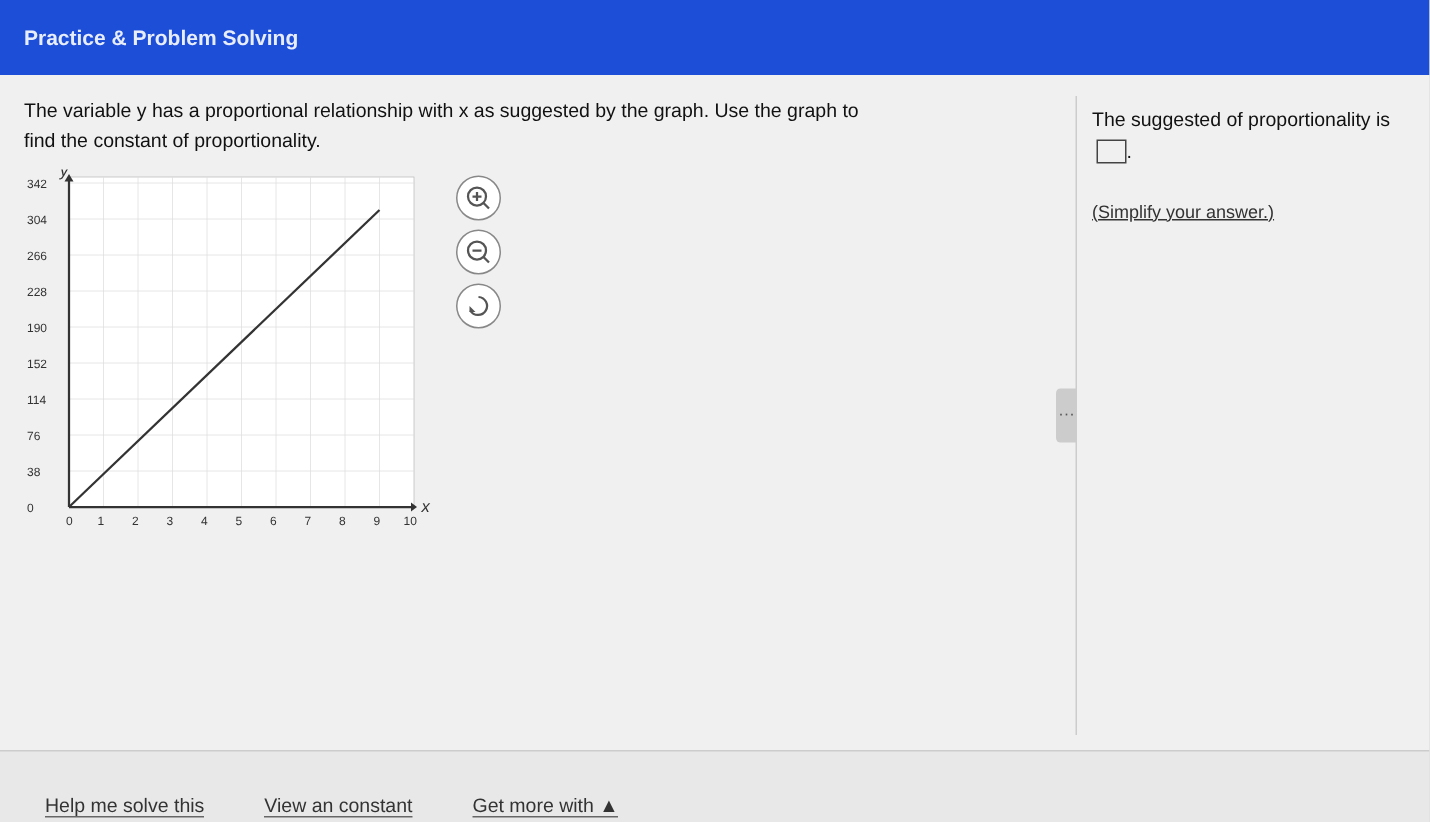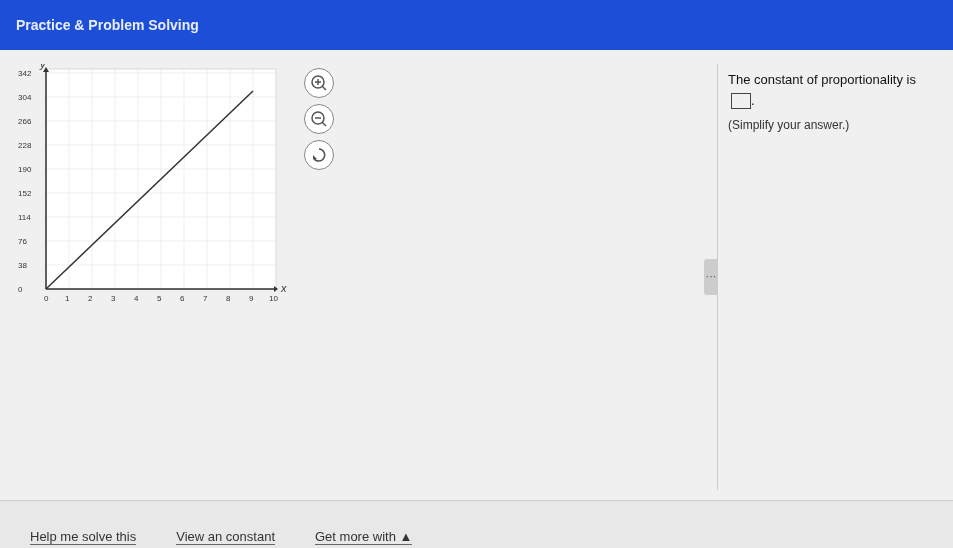--- a/index.html
+++ b/index.html
@@ -152,20 +152,21 @@
 </head>
 <body>
 
 <div class="top-bar">
   <span class="top-bar-title">Practice &amp; Problem Solving</span>
 </div>
 
 <div class="main-content">
 
   <div class="left-panel">
+    <div class="problem-text">The variable y has a proportional relationship with x as suggested by the graph. Use the graph to find the constant of proportionality.</div>
 
     <div class="graph-area">
 
       <div class="graph-container">
         <svg class="graph-svg" viewBox="0 0 280 260">
 
           <rect x="30" y="5" width="230" height="220" fill="white" stroke="#bbb" stroke-width="0.5"></rect>
 
           <line x1="53" y1="5" x2="53" y2="225" stroke="#ddd" stroke-width="0.5"></line>
           <line x1="76" y1="5" x2="76" y2="225" stroke="#ddd" stroke-width="0.5"></line>
@@ -246,24 +247,24 @@
             <polygon points="3,9 3,13 7,13" fill="#555"></polygon>
           </svg>
         </button>
       </div>
     </div>
   </div>
 
   <div class="right-panel">
     <div class="side-toggle">···</div>
     <span>
-      <span>The constant of proportionality is</span>
+      <span>The suggested of proportionality is</span>
       <span class="answer-box"></span>.
     </span>
-    <span style="font-size:12px; color:#333; margin-top:4px; display:block;">(Simplify your answer.)</span>
+    <span style="font-size:12px; color:#333; margin-top:20px; display:block;text-decoration:underline;">(Simplify your answer.)</span>
   </div>
 </div>
 
 <div class="bottom-bar">
   <a class="bottom-link">Help me solve this</a>
   <a class="bottom-link">View an constant</a>
   <a class="bottom-link">Get more with ▲</a>
 </div>
 
 </body></html>

